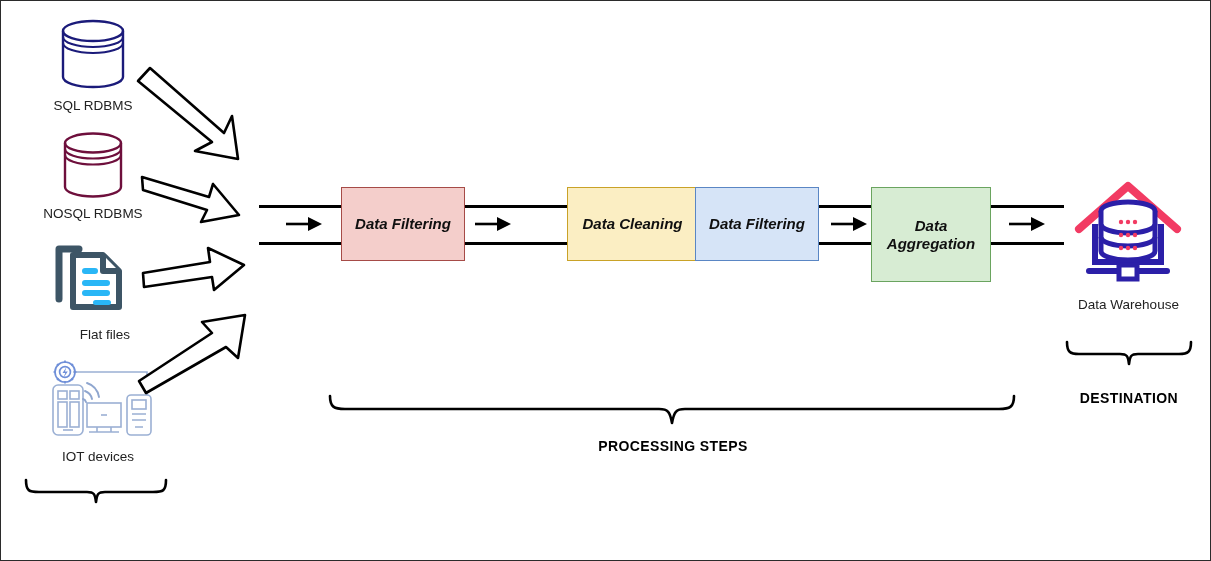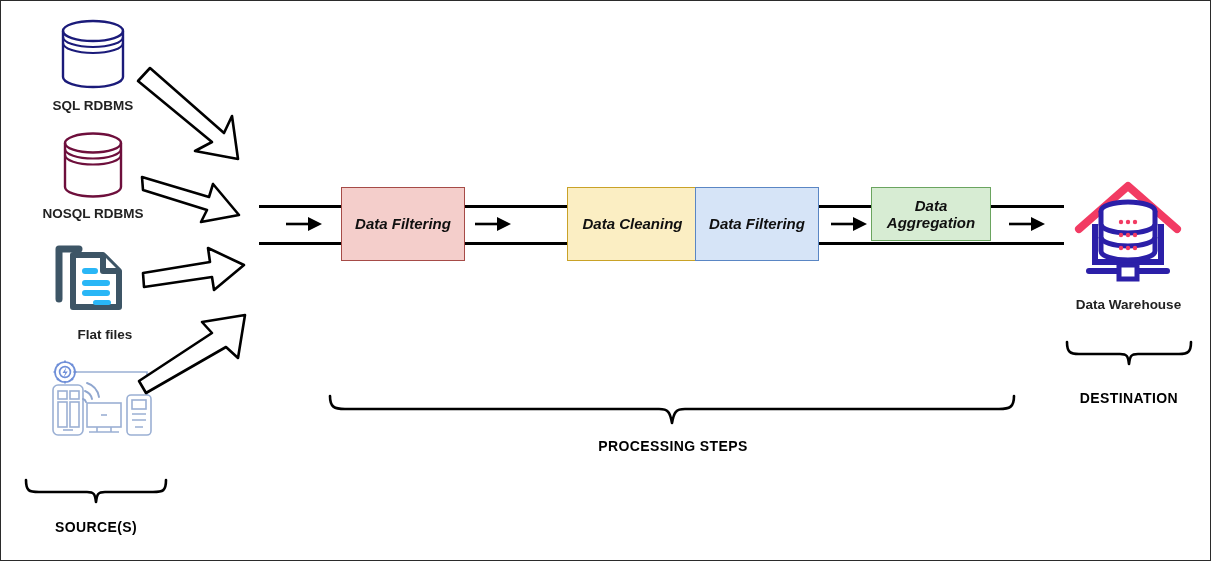--- a/index.html
+++ b/index.html
@@ -13,21 +13,20 @@
     box-sizing:border-box;
     overflow:hidden;
   }
   .abs{position:absolute;}
   .lbl{
     position:absolute;
     font-family:"Liberation Sans", sans-serif;
     color:#1a1a1a;
     white-space:nowrap;
     text-align:center;
-    font-weight:bold;
   }
   .src-label{font-size:13.5px;color:#222;}
   .group-label{
     font-size:14px;font-weight:bold;letter-spacing:.4px;color:#000;
   }
   .box{
     position:absolute;
     box-sizing:border-box;
     display:flex;align-items:center;justify-content:center;
     font-style:italic;font-weight:bold;
@@ -106,20 +105,21 @@
       </g>
       <g stroke="#6f8fd8" stroke-width="1.7" fill="none">
         <circle cx="30" cy="13" r="10"></circle>
         <circle cx="30" cy="13" r="5.4"></circle>
         <path d="M30 1.5 L30 4 M30 22 L30 24.5 M18.5 13 L21 13 M39 13 L41.5 13
                  M22 5 L23.7 6.7 M36.3 19.3 L38 21 M38 5 L36.3 6.7 M23.7 19.3 L22 21"></path>
       </g>
       <path d="M31.5 8 L27.5 14 L30.3 14 L28.5 18.5 L32.8 12.4 L30 12.4 Z" fill="#6f8fd8"></path>
     </svg>
   </div>
+  <div class="lbl src-label" style="left:2px;top:448px;width:190px;">IOT devices</div>
 
   <div class="abs" style="left:131px;top:62px;">
     <svg width="112" height="102" viewBox="0 0 112 102">
       <path d="M6 18 L18 5 L92 70 L100 53 L106 96 L63 88 L80 79 Z" fill="#ffffff" stroke="#000000" stroke-width="2.6" stroke-linejoin="round"></path>
     </svg>
   </div>
 
   <div class="abs" style="left:138px;top:168px;">
     <svg width="108" height="62" viewBox="0 0 108 62">
       <path d="M3 8 L4 21 L68 41 L62 53 L100 46 L74 15 L70 28 Z" fill="#ffffff" stroke="#000000" stroke-width="2.6" stroke-linejoin="round"></path>
@@ -177,21 +177,21 @@
   </div>
 
   <div class="box" style="left:518px;top:186px;width:131px;height:74px;background:#fbeec3;border:1.6px solid #c9a227;margin-left:48px;">
     <span>Data Cleaning</span>
   </div>
 
   <div class="box" style="left:694px;top:186px;width:124px;height:74px;background:#d6e4f7;border:1.6px solid #5a86c4;">
     <span>Data Filtering</span>
   </div>
 
-  <div class="box" style="left:870px;top:186px;width:120px;height:54px;background:#d7ecd3;border:1.6px solid #6aa45f;">
+  <div class="box" style="left:870px;top:186px;width:120px;height:95px;background:#d7ecd3;border:1.6px solid #6aa45f;">
     <span style="display:block;width:100px;">Data Aggregation</span>
   </div>
 
   <div class="abs" style="left:1068px;top:178px;">
     <svg width="118" height="110" viewBox="0 0 118 110">
       <path d="M10 50 L59 7 L108 50" fill="none" stroke="#f23b63" stroke-width="8" stroke-linecap="round" stroke-linejoin="round"></path>
       <path d="M26 45 L26 83 L92 83 L92 45" fill="none" stroke="#2b1fa8" stroke-width="6"></path>
       <path d="M20 92 L98 92" stroke="#2b1fa8" stroke-width="6" stroke-linecap="round"></path>
       <path d="M59 83 L59 89" stroke="#2b1fa8" stroke-width="6"></path>
       <rect x="50" y="86" width="18" height="14" fill="#ffffff" stroke="#2b1fa8" stroke-width="5"></rect>
@@ -213,21 +213,20 @@
     </svg>
   </div>
   <div class="lbl src-label" style="left:1040px;top:296px;width:175px;">Data Warehouse</div>
 
   <div class="abs" style="left:22px;top:476px;">
     <svg width="146" height="34" viewBox="0 0 146 34">
       <path d="M3 3 C3 14, 6 15, 16 15 L64 15 C71 15, 72 17, 73 25
                C74 17, 75 15, 82 15 L130 15 C140 15, 143 14, 143 3" fill="none" stroke="#000000" stroke-width="2.6" stroke-linecap="round" stroke-linejoin="round"></path>
     </svg>
   </div>
-  <div class="lbl group-label" style="left:10px;top:518px;width:170px;">SOURCE(S)</div>
 
   <div class="abs" style="left:326px;top:392px;">
     <svg width="690" height="36" viewBox="0 0 690 36">
       <path d="M3 3 C3 14, 7 16, 18 16 L332 16 C341 16, 343 19, 345 30
                C347 19, 349 16, 358 16 L672 16 C683 16, 687 14, 687 3" fill="none" stroke="#000000" stroke-width="2.6" stroke-linecap="round" stroke-linejoin="round"></path>
     </svg>
   </div>
   <div class="lbl group-label" style="left:500px;top:437px;width:344px;">PROCESSING STEPS</div>
 
   <div class="abs" style="left:1063px;top:338px;">

